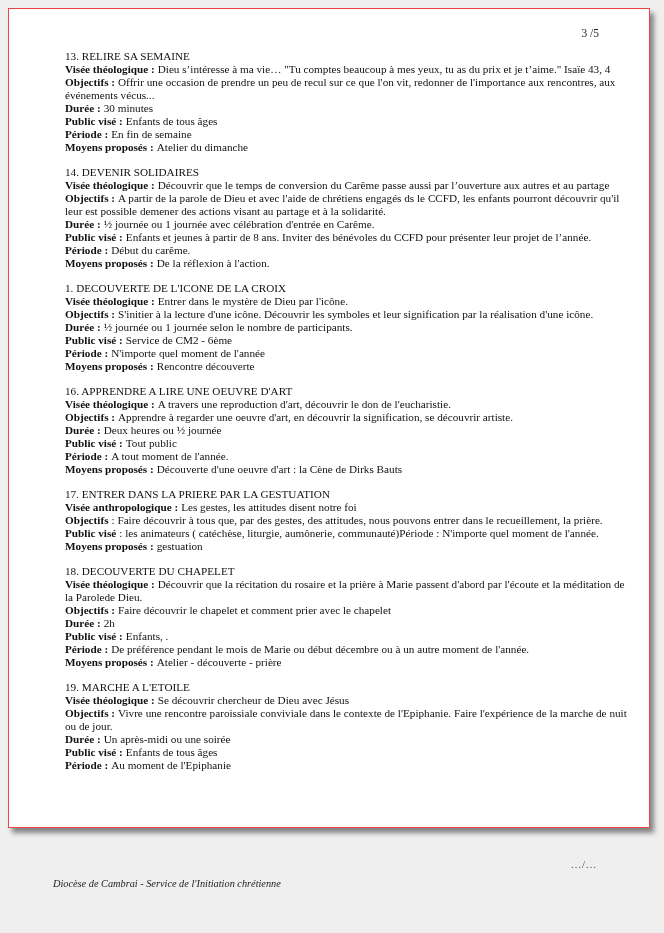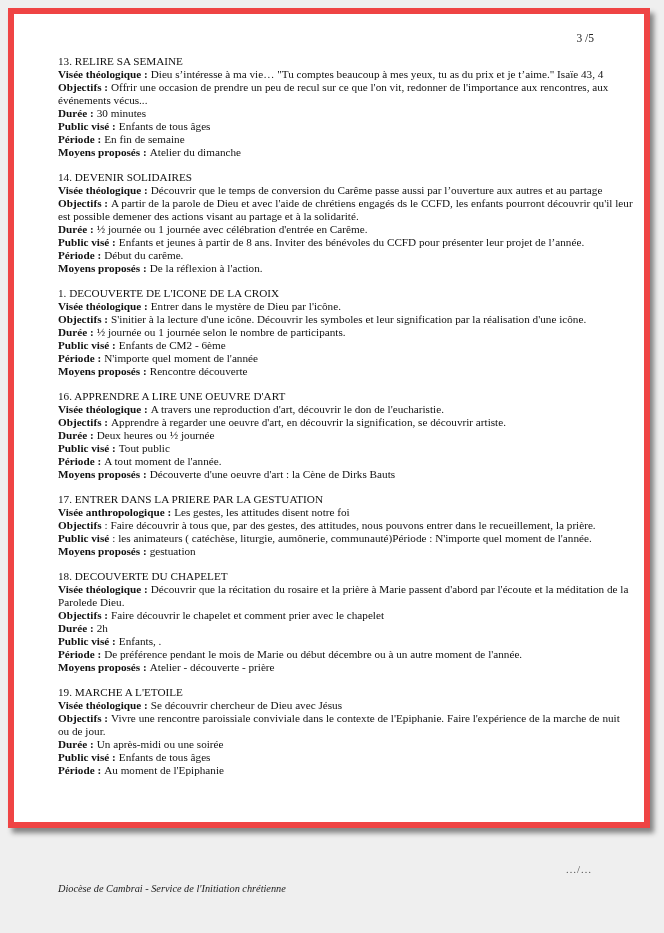--- a/index.html
+++ b/index.html
@@ -7,34 +7,34 @@
     width:664px; height:933px;
     background:#efefef;
     position:relative;
     font-family:"Liberation Serif", serif;
     overflow:hidden;
   }
   .page {
     position:absolute; left:8px; top:8px;
     width:642px; height:820px;
     background:#ffffff;
-    border:6px solid #ef4444;
+    border:1px solid #ef4444;
     box-shadow:4px 5px 5px rgba(0,0,0,0.45);
     box-sizing:border-box;
   }
   .page-number {
     position:absolute; top:18px; right:50px;
     font-size:11.5px; color:#222222;
   }
   .content {
     position:absolute; left:44px; top:41px; width:575px;
     font-size:11.2px; line-height:13px; color:#111111;
     text-align:left;
   }
-  .section { margin:0 0 12px 0; }
+  .section { margin:0 0 12px 12px; }
   .sec-title { }
   .line { }
   .lbl { font-weight:bold; margin-right:3px;text-align:right; }
   .continuation {
     position:absolute; top:849px; right:52px;
     font-size:11px; color:#555555; letter-spacing:0.5px;
   }
   .footer {
     position:absolute; left:44px; top:869px;
     font-size:10.3px; color:#222222;font-style:italic;
@@ -66,21 +66,21 @@
       <div class="line"><span class="lbl">Public visé :</span><span>Enfants et jeunes à partir de 8 ans. Inviter des bénévoles du CCFD pour présenter leur projet de l’année.</span></div>
       <div class="line"><span class="lbl">Période :</span><span>Début du carême.</span></div>
       <div class="line"><span class="lbl">Moyens proposés :</span><span>De la réflexion à l'action.</span></div>
     </div>
 
     <div class="section">
       <div class="sec-title">1. DECOUVERTE DE L'ICONE DE LA CROIX</div>
       <div class="line"><span class="lbl">Visée théologique :</span><span>Entrer dans le mystère de Dieu par l'icône.</span></div>
       <div class="line"><span class="lbl">Objectifs :</span><span>S'initier à la lecture d'une icône. Découvrir les symboles et leur signification par la réalisation d'une icône.</span></div>
       <div class="line"><span class="lbl">Durée :</span><span>½ journée ou 1 journée selon le nombre de participants.</span></div>
-      <div class="line"><span class="lbl">Public visé :</span><span>Enfants de CM2 - 6ème</span></div>
+      <div class="line"><span class="lbl">Public visé :</span><span>Service de CM2 - 6ème</span></div>
       <div class="line"><span class="lbl">Période :</span><span>N'importe quel moment de l'année</span></div>
       <div class="line"><span class="lbl">Moyens proposés :</span><span>Rencontre découverte</span></div>
     </div>
 
     <div class="section">
       <div class="sec-title">16. APPRENDRE A LIRE UNE OEUVRE D'ART</div>
       <div class="line"><span class="lbl">Visée théologique :</span><span>A travers une reproduction d'art, découvrir le don de l'eucharistie.</span></div>
       <div class="line"><span class="lbl">Objectifs :</span><span>Apprendre à regarder une oeuvre d'art, en découvrir la signification, se découvrir artiste.</span></div>
       <div class="line"><span class="lbl">Durée :</span><span>Deux heures ou ½ journée</span></div>
       <div class="line"><span class="lbl">Public visé :</span><span>Tout public</span></div>

